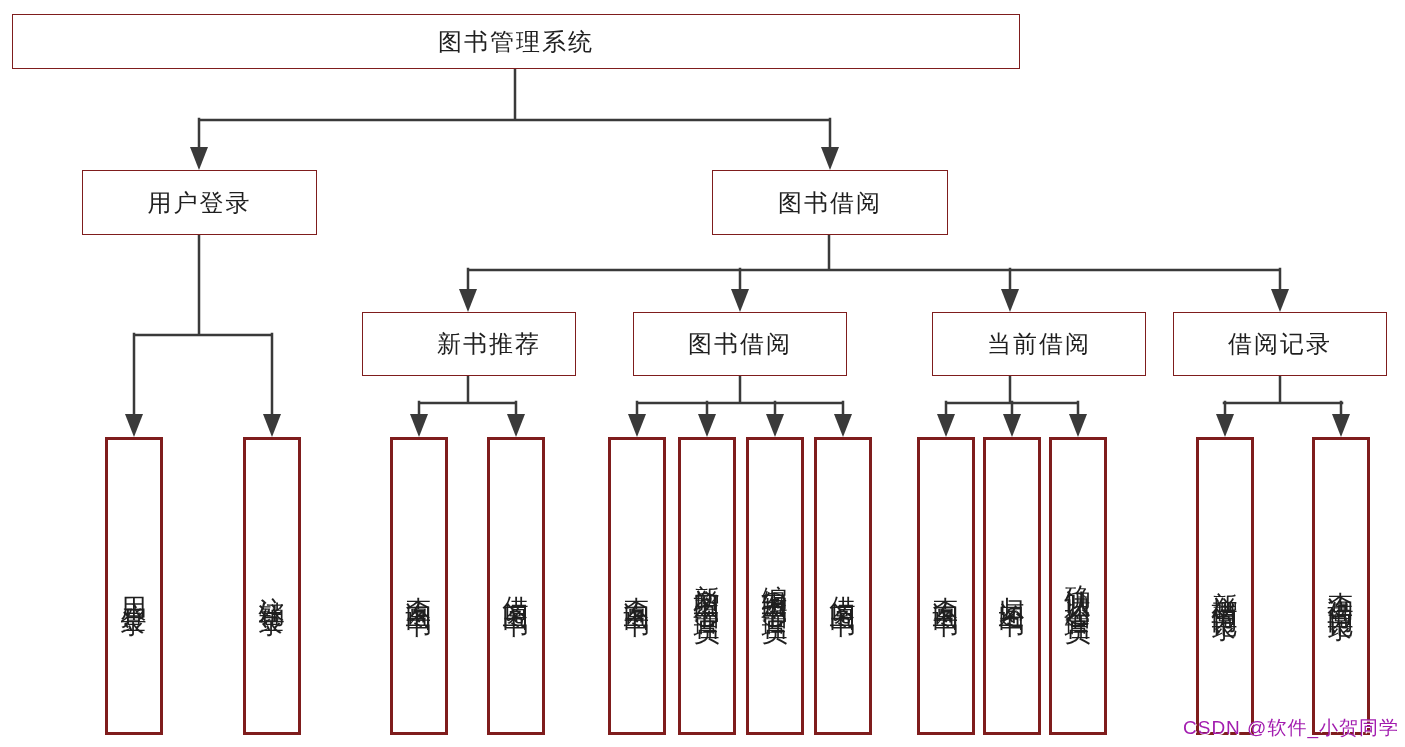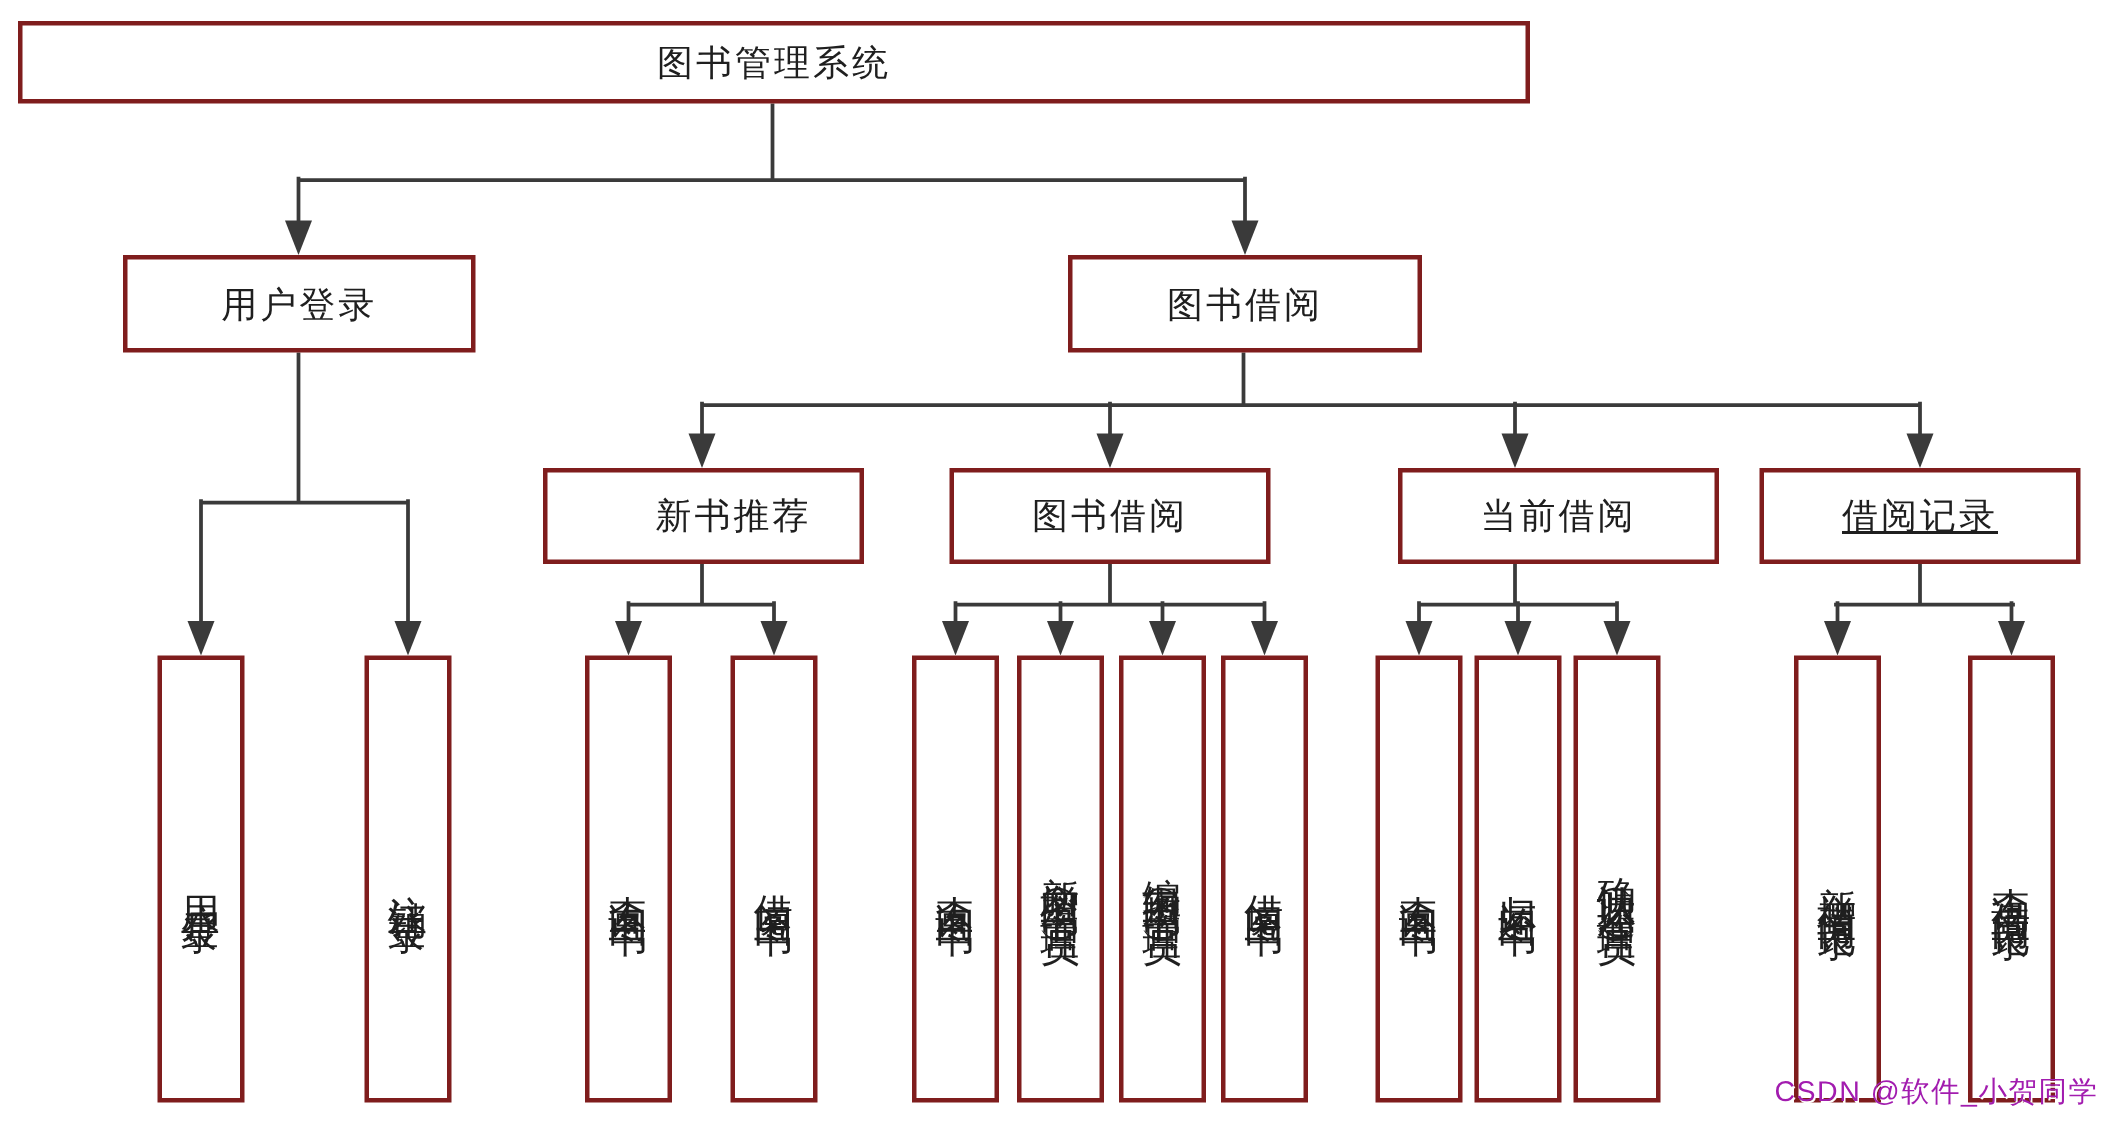--- a/index.html
+++ b/index.html
@@ -13,37 +13,37 @@
   }
   svg.connectors {
     position: absolute;
     left: 0; top: 0;
     width: 1405px; height: 747px;
     z-index: 1;
   }
   .box {
     position: absolute;
     box-sizing: border-box;
-    border: 3px solid #7f1d1d;
+    border: 1px solid #7f1d1d;
     background: #ffffff;
     display: flex;
     align-items: center;
     justify-content: center;
     color: #1f1f1f;
     z-index: 2;
   }
   .hbox { font-size: 24px; letter-spacing: 2px; }
   .root-box  { left: 12px;  top: 14px;  width: 1008px; height: 55px; }
   .l2-a { left: 82px;  top: 170px; width: 235px; height: 65px; }
   .l2-b { left: 712px; top: 170px; width: 236px; height: 65px; }
   .l3 { top: 312px; height: 64px; width: 214px; }
   .l3-a { left: 362px; padding-left: 40px; }
   .l3-b { left: 633px; }
   .l3-c { left: 903px; margin-left: 29px; }
-  .l3-d { left: 1173px; text-decoration: underline; }
+  .l3-d { left: 1173px; }
   .leaf {
     top: 437px;
     width: 58px;
     height: 298px;
     border-width: 3px;
   }
   .leaf .vtext {
     writing-mode: vertical-rl;
     font-size: 26px;
     letter-spacing: 5px;

